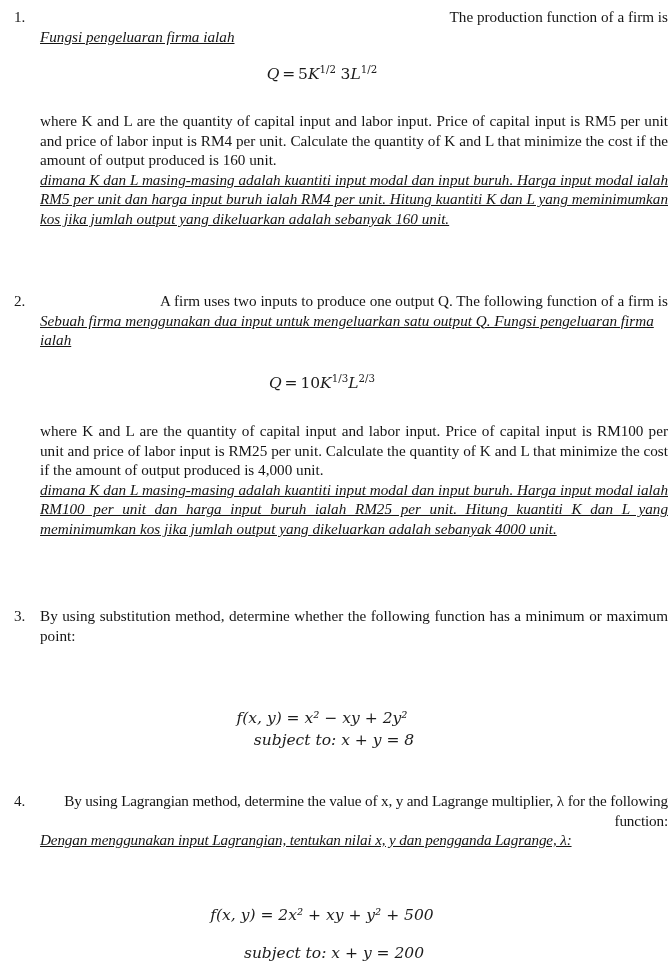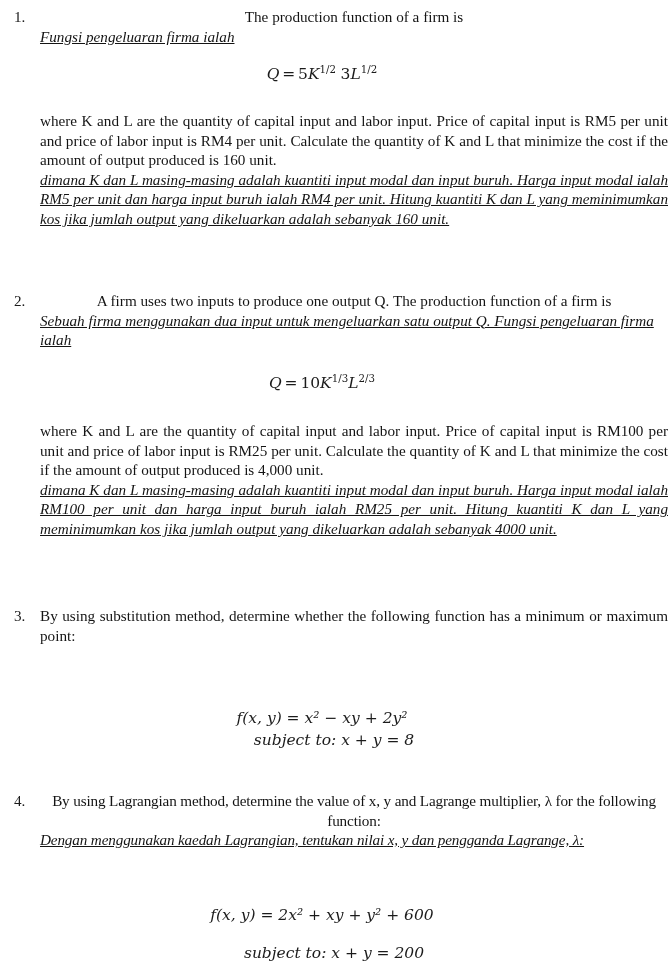--- a/index.html
+++ b/index.html
@@ -40,21 +40,21 @@
   }
   .qbody {
     margin-left: 26px;
     width: 628px;
   }
 
   .en {
     font-size: 15.2px;
     line-height: 19.6px;
     font-family: "Liberation Serif", "DejaVu Serif", serif;
-    text-align: center;
+    text-align: right;
     color: #141414;
   }
   .en.justify { text-align: justify; text-align-last: left; }
 
   .my {
     font-size: 15.2px;
     line-height: 19.6px;
     font-family: "Liberation Serif", "DejaVu Serif", serif;
     font-style: italic;
     text-align: justify;
@@ -121,21 +121,21 @@
   <div class="qitem" style="top:111px;">
     <div class="qbody">
       <div class="en justify">where K and L are the quantity of capital input and labor input. Price of capital input is RM5 per unit and price of labor input is RM4 per unit. Calculate the quantity of K and L that minimize the cost if the amount of output produced is 160 unit.</div>
       <div class="my">dimana K dan L masing-masing adalah kuantiti input modal dan input buruh. Harga input modal ialah RM5 per unit dan harga input buruh ialah RM4 per unit. Hitung kuantiti K dan L yang meminimumkan kos jika jumlah output yang dikeluarkan adalah sebanyak 160 unit.</div>
     </div>
   </div>
 
   <div class="qitem" style="top:291px;">
     <div class="qnum">2.</div>
     <div class="qbody">
-      <div class="en">A firm uses two inputs to produce one output Q. The production function of a firm is</div>
+      <div class="en">A firm uses two inputs to produce one output Q. The following function of a firm is</div>
       <div class="my noj">Sebuah firma menggunakan dua input untuk mengeluarkan satu output Q. Fungsi pengeluaran firma ialah</div>
     </div>
   </div>
 
   <div class="formula" style="top:372px;">
     <span class="it">Q</span><span class="eq">=</span><span><span class="up">10</span><span class="it">K</span></span><sup class="frac">1/3</sup><span class="it">L</span><sup class="frac">2/3</sup>
   </div>
 
   <div class="qitem" style="top:421px;">
     <div class="qbody">
@@ -155,24 +155,24 @@
     <span class="it">f(x, y) = x² − xy + 2y²</span>
   </div>
   <div class="formula formula-line2" style="top:729px;">
     <span>subject to: x + y = 8</span>
   </div>
 
   <div class="qitem" style="top:791px;">
     <div class="qnum cond">4.</div>
     <div class="qbody">
       <div class="en cond">By using Lagrangian method, determine the value of x, y and Lagrange multiplier, λ for the following function:</div>
-      <div class="my cond">Dengan menggunakan kaedah Lagrangian, tentukan nilai x, y dan pengganda Lagrange, λ:</div>
+      <div class="my cond">Dengan menggunakan input Lagrangian, tentukan nilai x, y dan pengganda Lagrange, λ:</div>
     </div>
   </div>
 
   <div class="formula" style="top:904px;">
-    <span class="it">f(x, y) = 2x² + xy + y² + 600</span>
+    <span class="it">f(x, y) = 2x² + xy + y² + 500</span>
   </div>
   <div class="formula formula-line2" style="top:926px;margin-top:16px;">
     <span>subject to: x + y = 200</span>
   </div>
 
 </div>
 
 </body></html>

